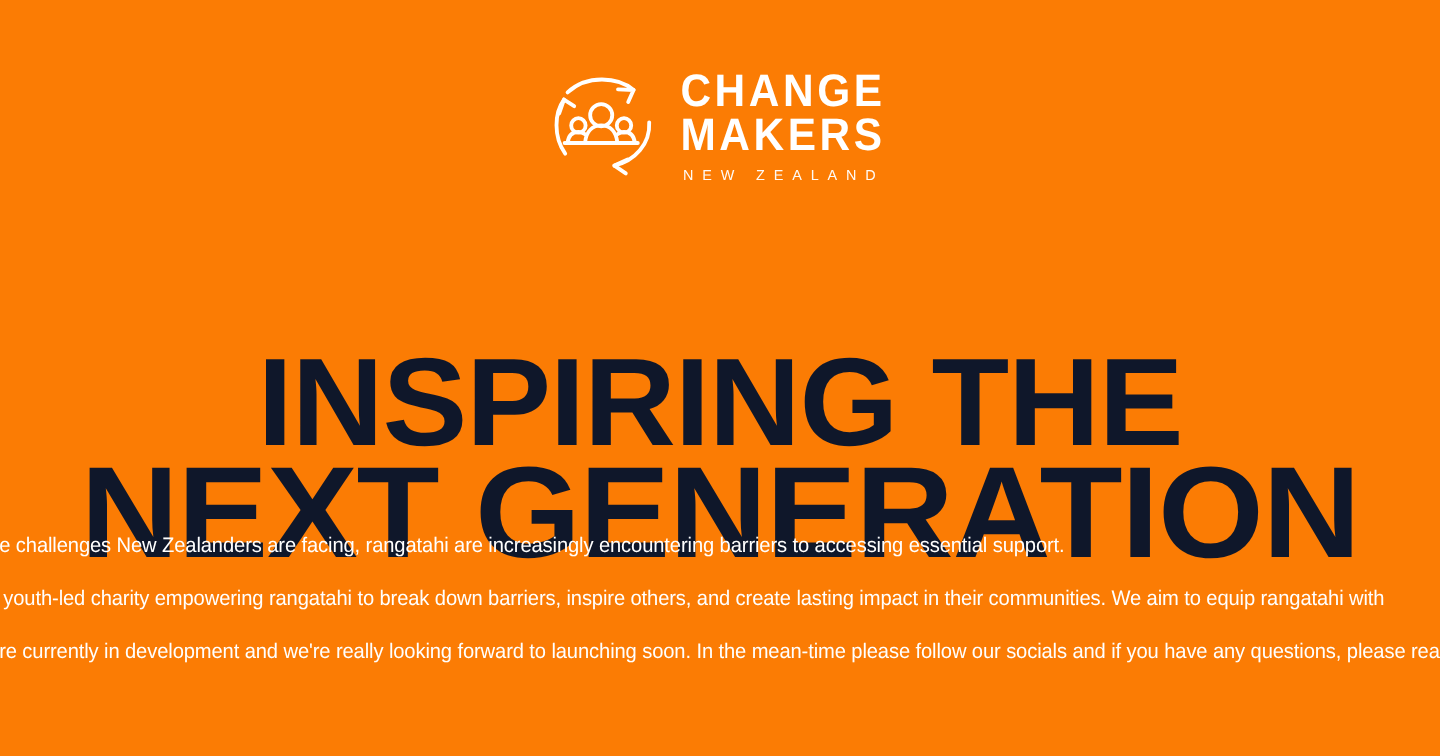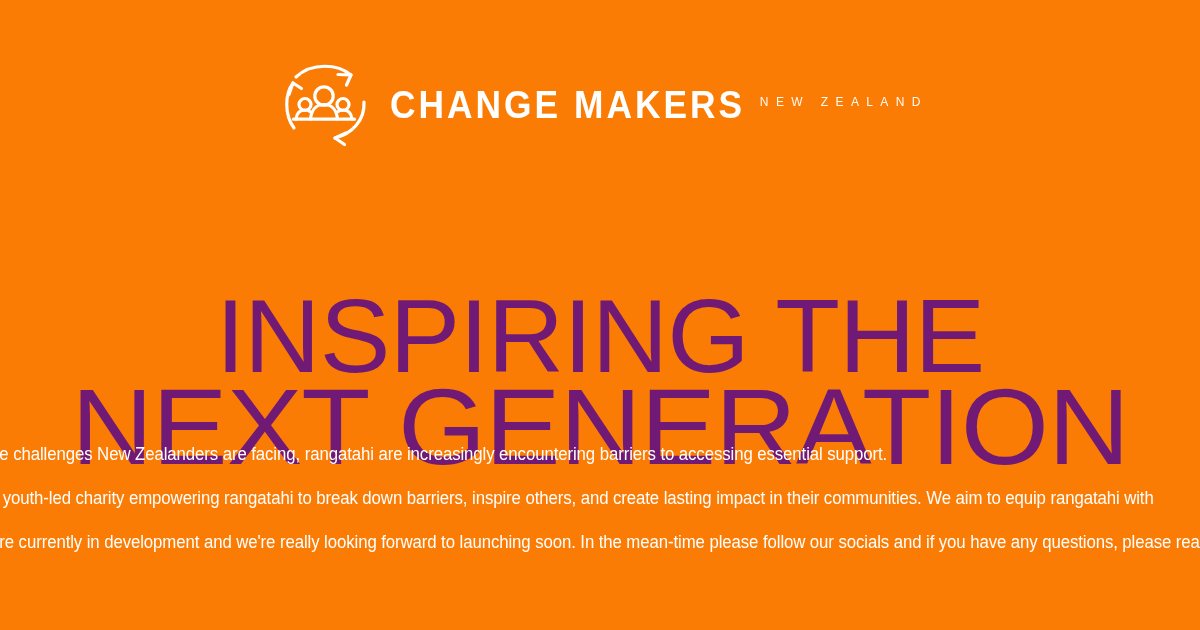--- a/index.html
+++ b/index.html
@@ -41,21 +41,21 @@
   .logo-mark {
     width: 104px;
     height: 104px;
     flex: 0 0 104px;
     display: block;
   }
   .logo-mark svg { display: block; width: 104px; height: 104px; }
 
   .wordmark {
     display: flex;
-    flex-direction: row;
+    flex-direction: column;
     align-items: flex-start;
     padding-top: 2px;
   }
   .wordmark-line {
     color: #ffffff;
     font-family: "Liberation Sans", sans-serif;
     font-weight: 700;
     font-size: 38px;
     line-height: 0.96;
     letter-spacing: 3.2px;
@@ -76,23 +76,23 @@
     white-space: nowrap;
   }
 
   
   .headline {
     position: absolute;
     left: 0;
     right: 0;
     top: 222px;
     text-align: center;
-    color: #701a75;
+    color: #0f172a;
     font-family: "Liberation Sans", sans-serif;
-    font-weight: 400;
+    font-weight: 700;
     font-size: 104px;
     line-height: 0.86;
     letter-spacing: -1px;
     white-space: nowrap;
   }
   .headline-line { display: block; }
   .headline-line-1 { transform: scaleX(1.02); }
   .headline-line-2 {
     font-size: 108px;
     transform: scaleX(1.05);

